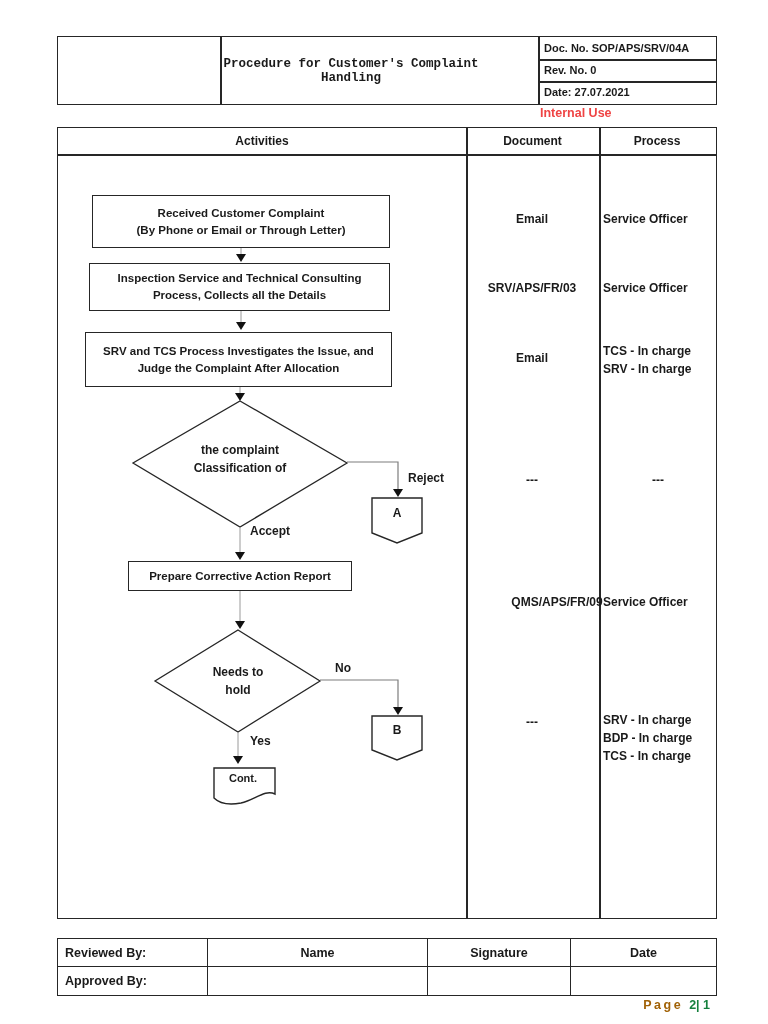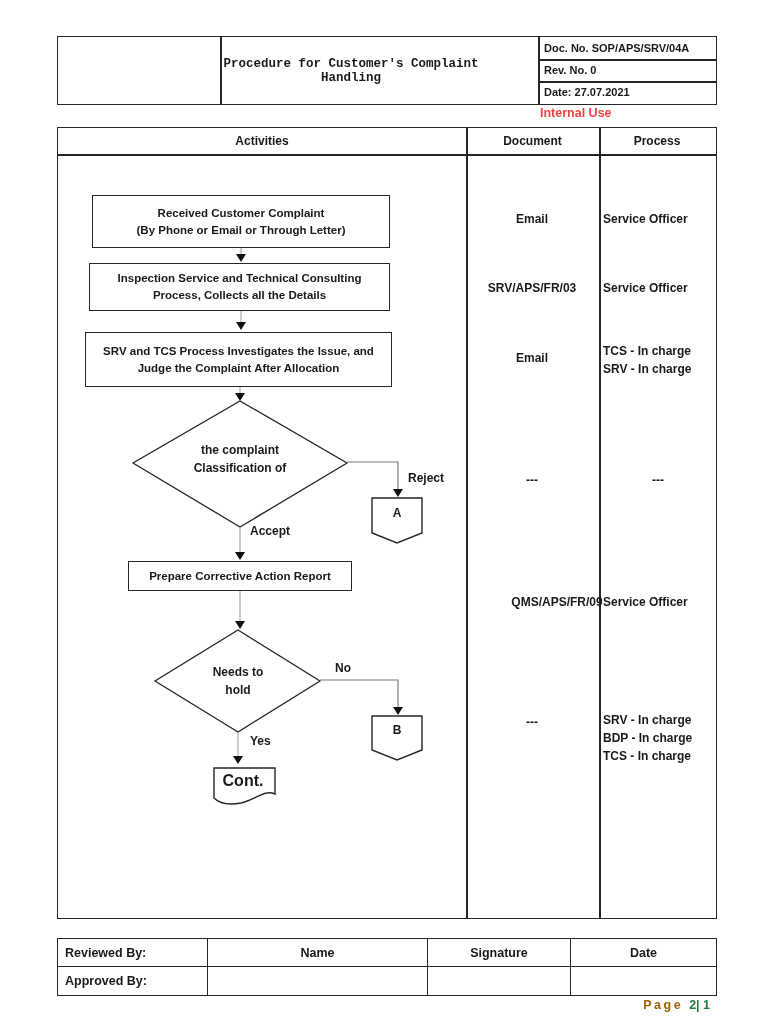--- a/index.html
+++ b/index.html
@@ -19,21 +19,21 @@
   
   .main-table{left:57px;top:127px;width:660px;height:792px;border:1.5px solid #262626;box-sizing:border-box;}
   .col-head{position:absolute;top:0;height:26px;display:flex;align-items:center;justify-content:center;font-size:12px;}
 
   
   .flow-box{border:1.5px solid #262626;background:#fff;box-sizing:border-box;display:flex;flex-direction:column;justify-content:center;align-items:center;text-align:center;font-size:11.5px;line-height:17px;}
 
   .dec-label{text-align:center;font-size:12px;line-height:18px;}
   .branch-label{font-size:12px;}
   .conn-letter{text-align:center;font-size:12px;}
-  .cont-label{text-align:center;font-size:16px;}
+  .cont-label{text-align:center;font-size:11px;}
 
   
   .annot-doc{left:466px;width:132px;text-align:center;font-size:12px;line-height:18px;}
   .annot-pos{left:603px;width:112px;text-align:left;font-size:12px;line-height:18px;white-space:pre-line;}
   .annot-pos.centered{left:599px;width:118px;text-align:center;}
 
   
   .signoff{left:57px;top:938px;width:660px;height:58px;border:1.5px solid #262626;box-sizing:border-box;display:grid;grid-template-columns:150px 220px 143px 1fr;grid-template-rows:28px 1fr;}
   .signoff .cell{border-right:1.5px solid #262626;border-bottom:1.5px solid #262626;display:flex;align-items:center;font-size:12.5px;box-sizing:border-box;}
   .signoff .cell.last{border-right:none;}

